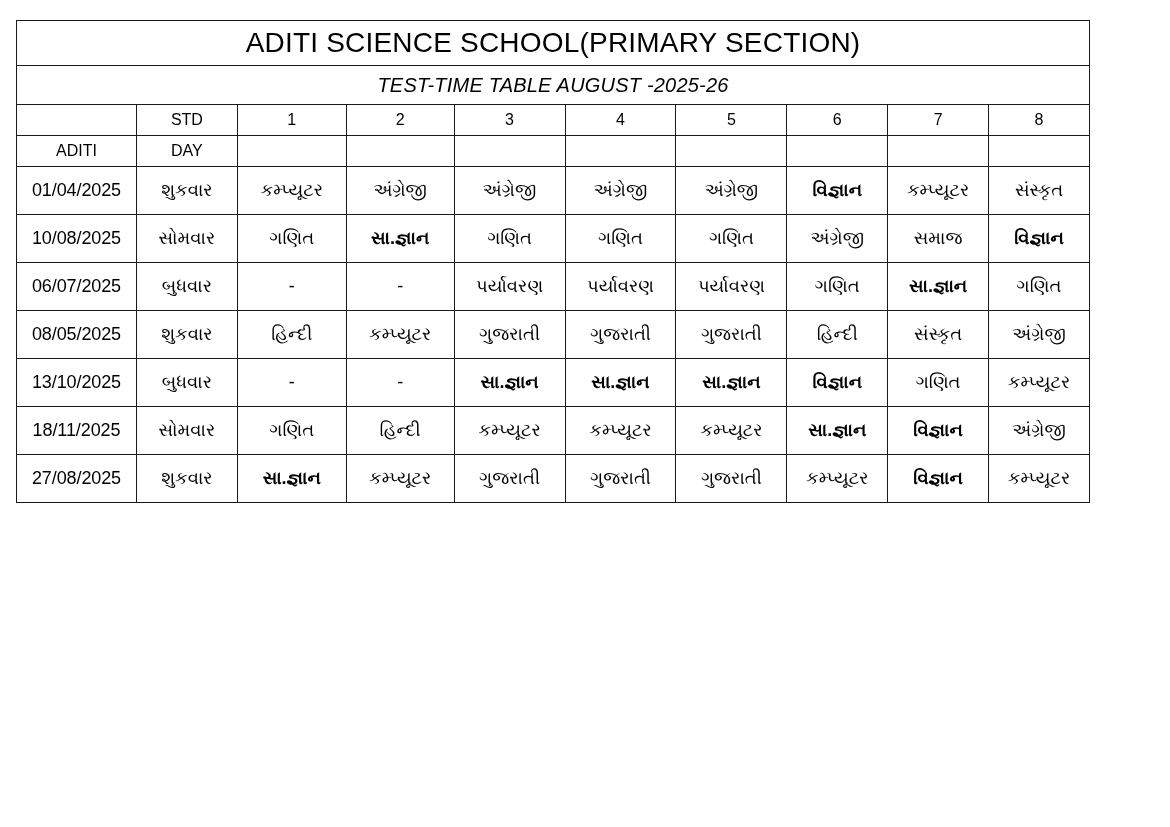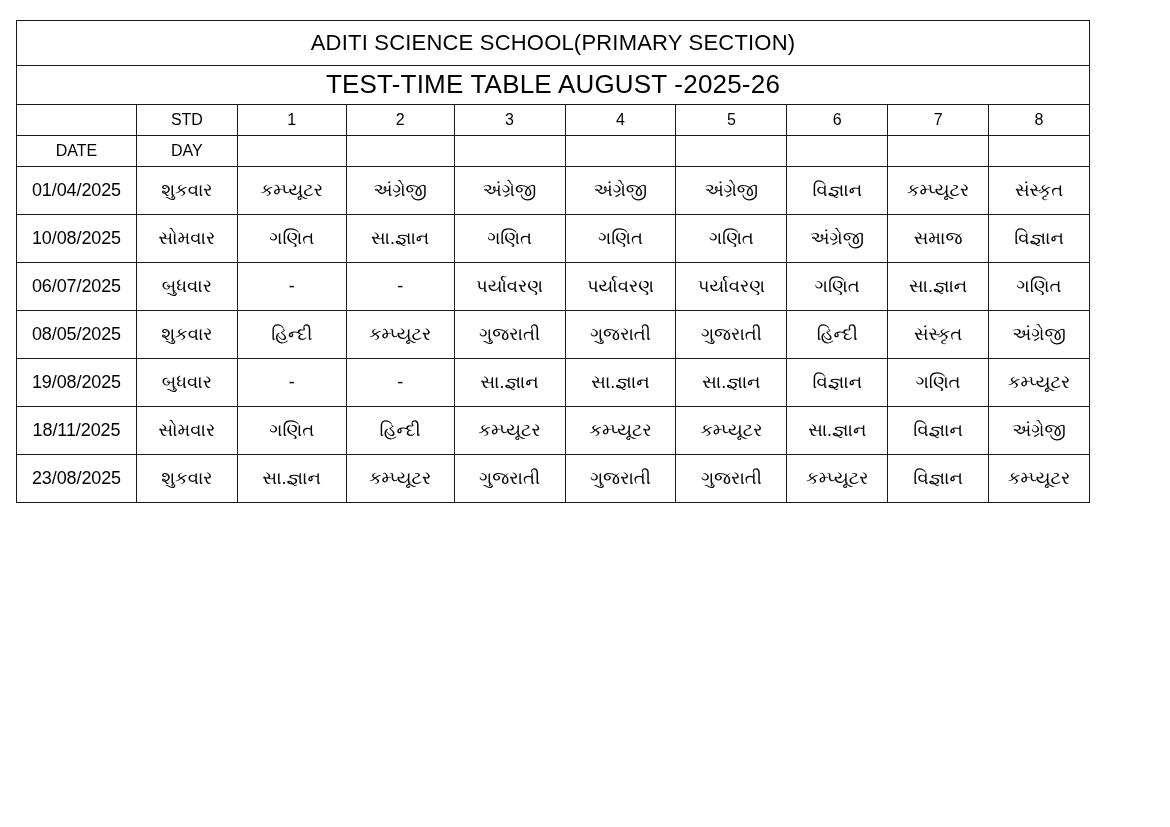--- a/index.html
+++ b/index.html
@@ -34,33 +34,34 @@
     padding: 0;
     text-align: center;
     vertical-align: middle;
     font-weight: normal;
     background: #ffffff;
   }
 
   
   .title-cell {
     height: 44px;
-    font-size: 22px;
+    font-size: 28px;
     font-weight: bold;
     letter-spacing: 0.2px;
     line-height: 1.05;
     white-space: nowrap;
   }
   .subtitle-cell {
     height: 38px;
-    font-size: 26px;
+    font-size: 20px;
     font-weight: bold;
     letter-spacing: 0.2px;
     line-height: 1.05;
     white-space: nowrap;
+    font-style: italic;
   }
 
   
   .std-row td {
     height: 30px;
     font-size: 16px;
     font-weight: bold;
   }
   .day-row td {
     height: 30px;
@@ -80,21 +81,21 @@
     letter-spacing: -0.1px;
   }
   .c-day {
     font-size: 18px;
   }
   .c-subj {
     font-size: 18.5px;
     white-space: nowrap;
   }
   .c-subj.heavy {
-    font-weight: normal;
+    font-weight: bold;
   }
   .c-dash {
     font-size: 18px;
     font-weight: bold;
   }
 
   
   col.w-date { width: 119px; }
   col.w-day  { width: 100px; }
   col.w-s1   { width: 108px; }
@@ -136,21 +137,21 @@
         <td>1</td>
         <td>2</td>
         <td>3</td>
         <td>4</td>
         <td>5</td>
         <td>6</td>
         <td>7</td>
         <td>8</td>
       </tr>
       <tr class="day-row">
-        <td>DATE</td>
+        <td>ADITI</td>
         <td>DAY</td>
         <td></td>
         <td></td>
         <td></td>
         <td></td>
         <td></td>
         <td></td>
         <td></td>
         <td></td>
       </tr>
@@ -197,21 +198,21 @@
           <td class="c-subj">હિન્દી</td>
           <td class="c-subj">કમ્પ્યૂટર</td>
           <td class="c-subj">ગુજરાતી</td>
           <td class="c-subj">ગુજરાતી</td>
           <td class="c-subj">ગુજરાતી</td>
           <td class="c-subj">હિન્દી</td>
           <td class="c-subj">સંસ્કૃત</td>
           <td class="c-subj">અંગ્રેજી</td>
         </tr>
         <tr class="body-row">
-          <td class="c-date">19/08/2025</td>
+          <td class="c-date">13/10/2025</td>
           <td class="c-day">બુધવાર</td>
           <td class="c-dash">-</td>
           <td class="c-dash">-</td>
           <td class="c-subj heavy">સા.જ્ઞાન</td>
           <td class="c-subj heavy">સા.જ્ઞાન</td>
           <td class="c-subj heavy">સા.જ્ઞાન</td>
           <td class="c-subj heavy">વિજ્ઞાન</td>
           <td class="c-subj">ગણિત</td>
           <td class="c-subj">કમ્પ્યૂટર</td>
         </tr>
@@ -221,21 +222,21 @@
           <td class="c-subj">ગણિત</td>
           <td class="c-subj">હિન્દી</td>
           <td class="c-subj">કમ્પ્યૂટર</td>
           <td class="c-subj">કમ્પ્યૂટર</td>
           <td class="c-subj">કમ્પ્યૂટર</td>
           <td class="c-subj heavy">સા.જ્ઞાન</td>
           <td class="c-subj heavy">વિજ્ઞાન</td>
           <td class="c-subj">અંગ્રેજી</td>
         </tr>
         <tr class="body-row">
-          <td class="c-date">23/08/2025</td>
+          <td class="c-date">27/08/2025</td>
           <td class="c-day">શુકવાર</td>
           <td class="c-subj heavy">સા.જ્ઞાન</td>
           <td class="c-subj">કમ્પ્યૂટર</td>
           <td class="c-subj">ગુજરાતી</td>
           <td class="c-subj">ગુજરાતી</td>
           <td class="c-subj">ગુજરાતી</td>
           <td class="c-subj">કમ્પ્યૂટર</td>
           <td class="c-subj heavy">વિજ્ઞાન</td>
           <td class="c-subj">કમ્પ્યૂટર</td>
         </tr>

